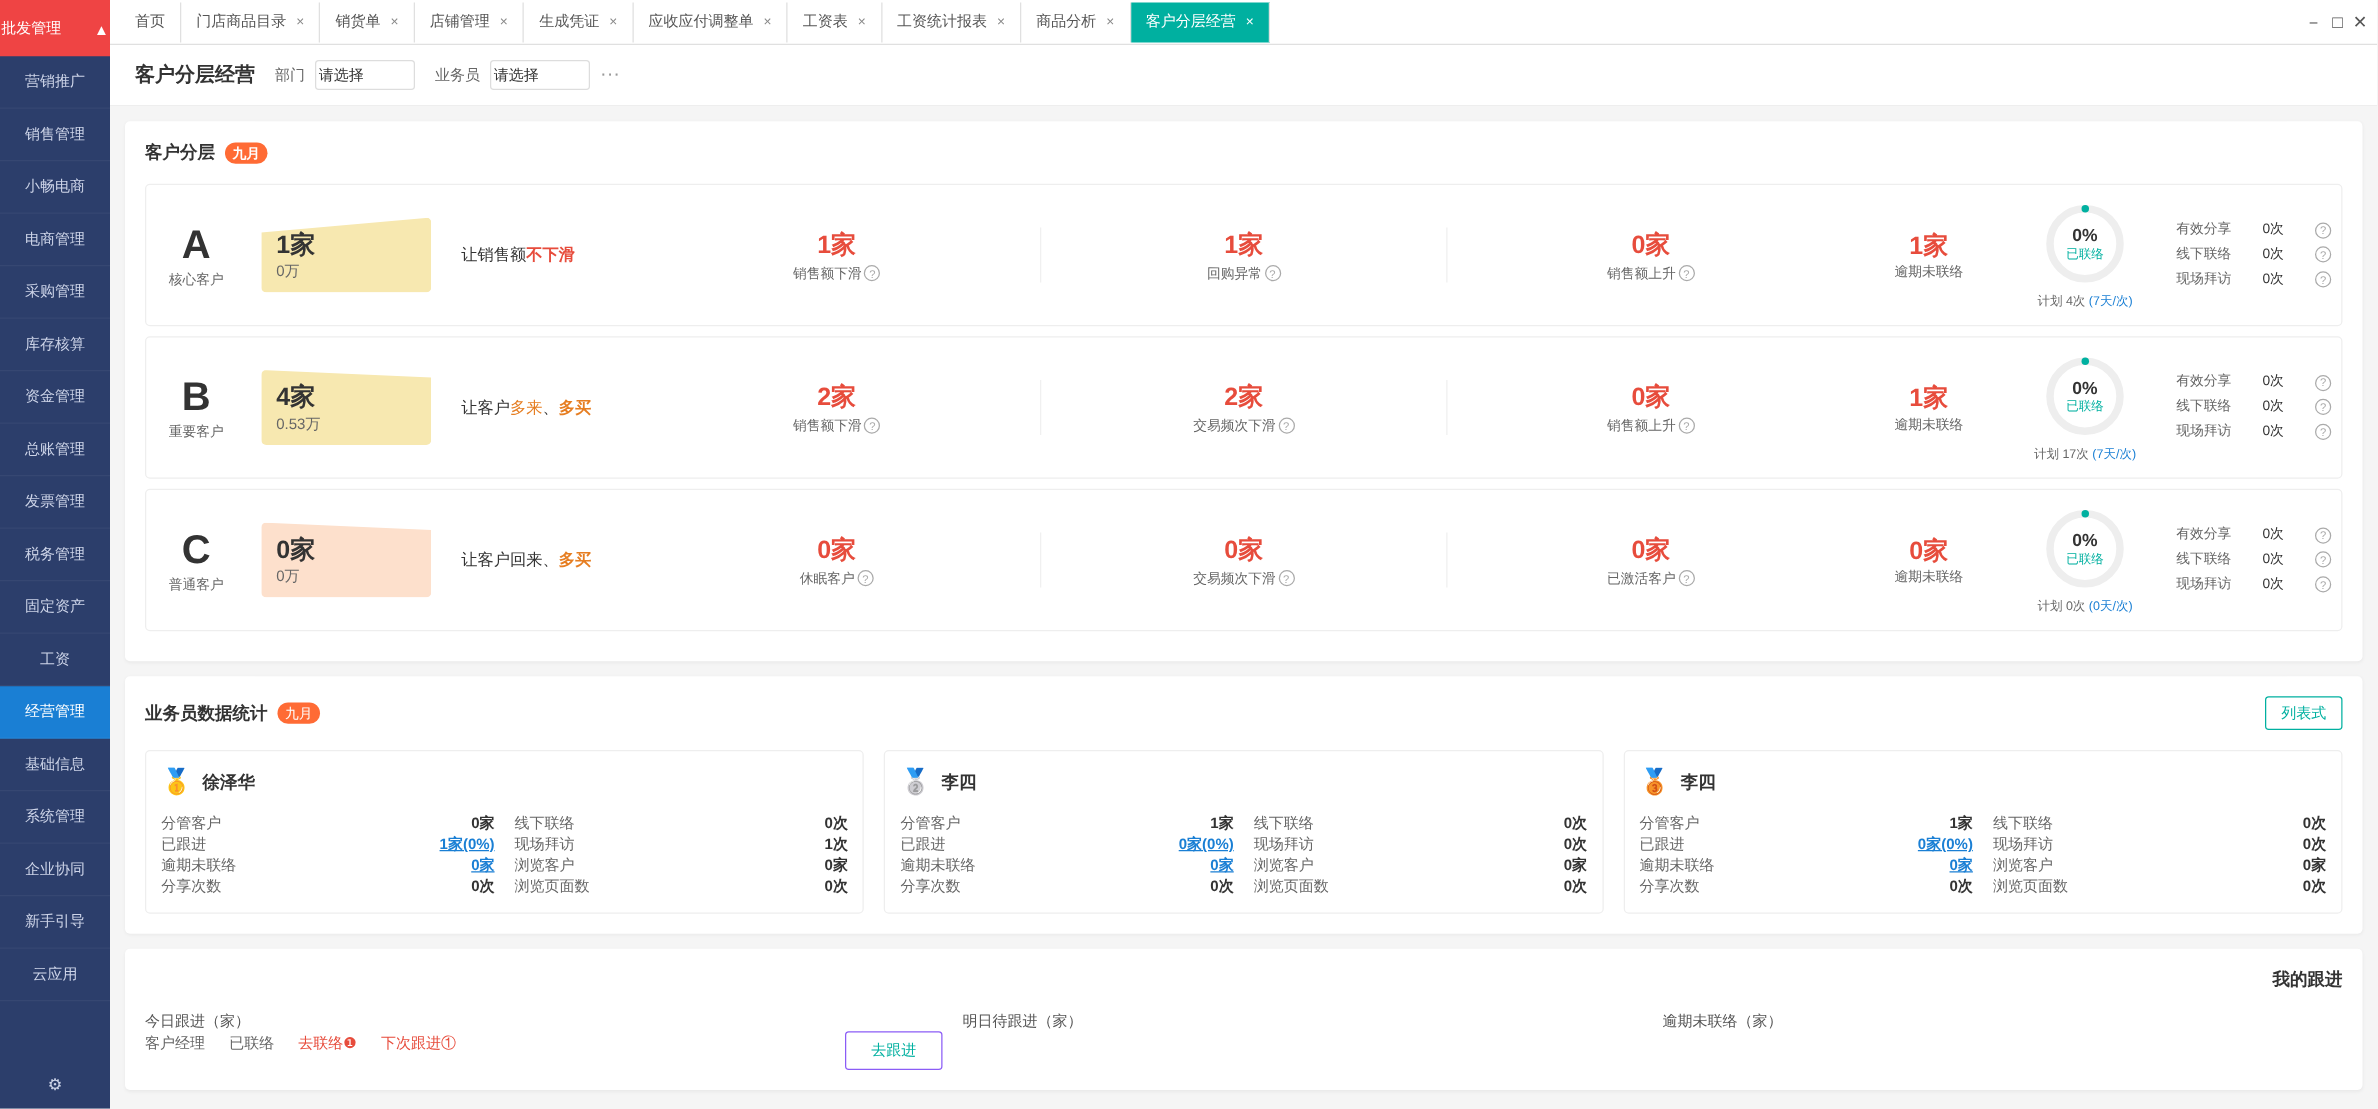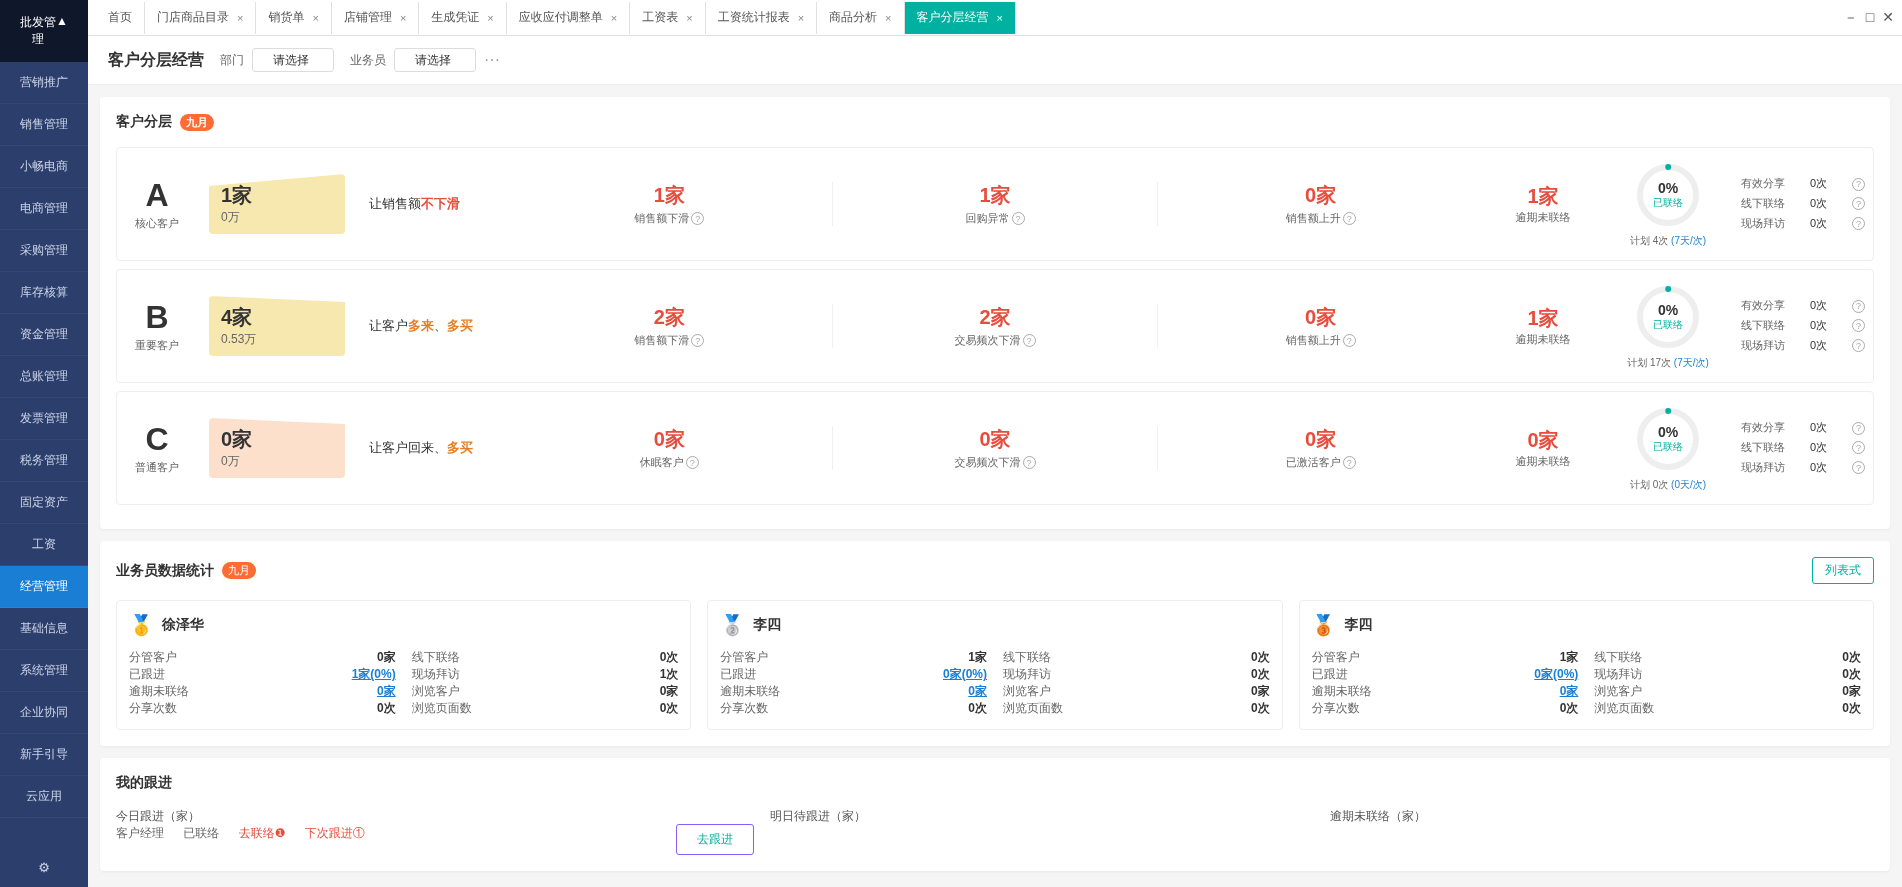--- a/index.html
+++ b/index.html
@@ -10,27 +10,27 @@
       width: 88px;
       background: #2c3e6b;
       color: #cdd4e8;
       display: flex;
       flex-direction: column;
       flex-shrink: 0;
       height: 100%;
       overflow-y: auto;
     }
     .sidebar-header {
-      background: #0f172a;
-      padding: 14px 20px;
+      background: #ef4444;
+      padding: 14px 1px;
       text-align: center;
       font-size: 13px;
       color: #fff;
       display: flex;
-      align-items: flex-start;
+      align-items: flex-end;
       justify-content: space-between;
       cursor: pointer;
     }
     .sidebar-header span { font-size: 12px; }
     .sidebar-item {
       padding: 12px 8px;
       text-align: center;
       font-size: 12px;
       color: #cdd4e8;
       cursor: pointer;
@@ -100,21 +100,21 @@
       align-items: center;
       gap: 16px;
       border-bottom: 1px solid #eee;
     }
     .page-title { font-size: 16px; font-weight: bold; color: #333; }
     .filter-group { display: flex; align-items: center; gap: 8px; }
     .filter-label { font-size: 12px; color: #666; }
     .filter-select {
       border: 1px solid #ddd;
       border-radius: 3px;
-      padding: 4px 24px 4px 20px;
+      padding: 4px 24px 4px 2px;
       font-size: 12px;
       color: #333;
       background: #fff;
       appearance: none;
       cursor: pointer;
       min-width: 80px;
     }
     .filter-dots { color: #999; font-size: 16px; cursor: pointer; }
 
     
@@ -297,20 +297,21 @@
       margin: 0 12px 12px;
       border-radius: 4px;
       padding: 16px;
       box-shadow: 0 1px 3px rgba(0,0,0,0.05);
     }
     .followup-header {
       font-size: 14px;
       font-weight: bold;
       color: #333;
       margin-bottom: 16px;
+      text-align: right;
     }
     .followup-col-title {
       font-size: 12px;
       color: #555;
       margin-bottom: 0;
     }
     .goto-btn {
       background: #fff;
       border: 1px solid #8b5cf6;
       color: #00b0a0;
@@ -480,21 +481,21 @@
     <div class="tier-label">
       <div class="tier-letter">B</div>
       <div class="tier-name">重要客户</div>
     </div>
     <div class="tier-count-block">
       <div style="background:#f7e8b0;padding:8px 12px;border-radius:4px;clip-path:polygon(0% 0%, 100% 10%, 100% 100%, 0% 100%);">
         <div class="tier-count-number">4家</div>
         <div class="tier-count-sub">0.53万</div>
       </div>
     </div>
-    <div class="tier-action">让客户<span style="color:#e67e22;font-weight:bold;">多来</span>、<span style="color:#e67e22;font-weight:bold;">多买</span></div>
+    <div class="tier-action">让客户<span style="color:#e67e22;font-weight:normal;">多来</span>、<span style="color:#e67e22;font-weight:bold;">多买</span></div>
     <div class="tier-stats">
     <div class="stat-block">
       <div class="stat-number zero">2家</div>
       <div class="stat-label">
         销售额下滑 <span class="info-icon">?</span>
       </div>
     </div>
 
     <div class="stat-block">
       <div class="stat-number zero">2家</div>

